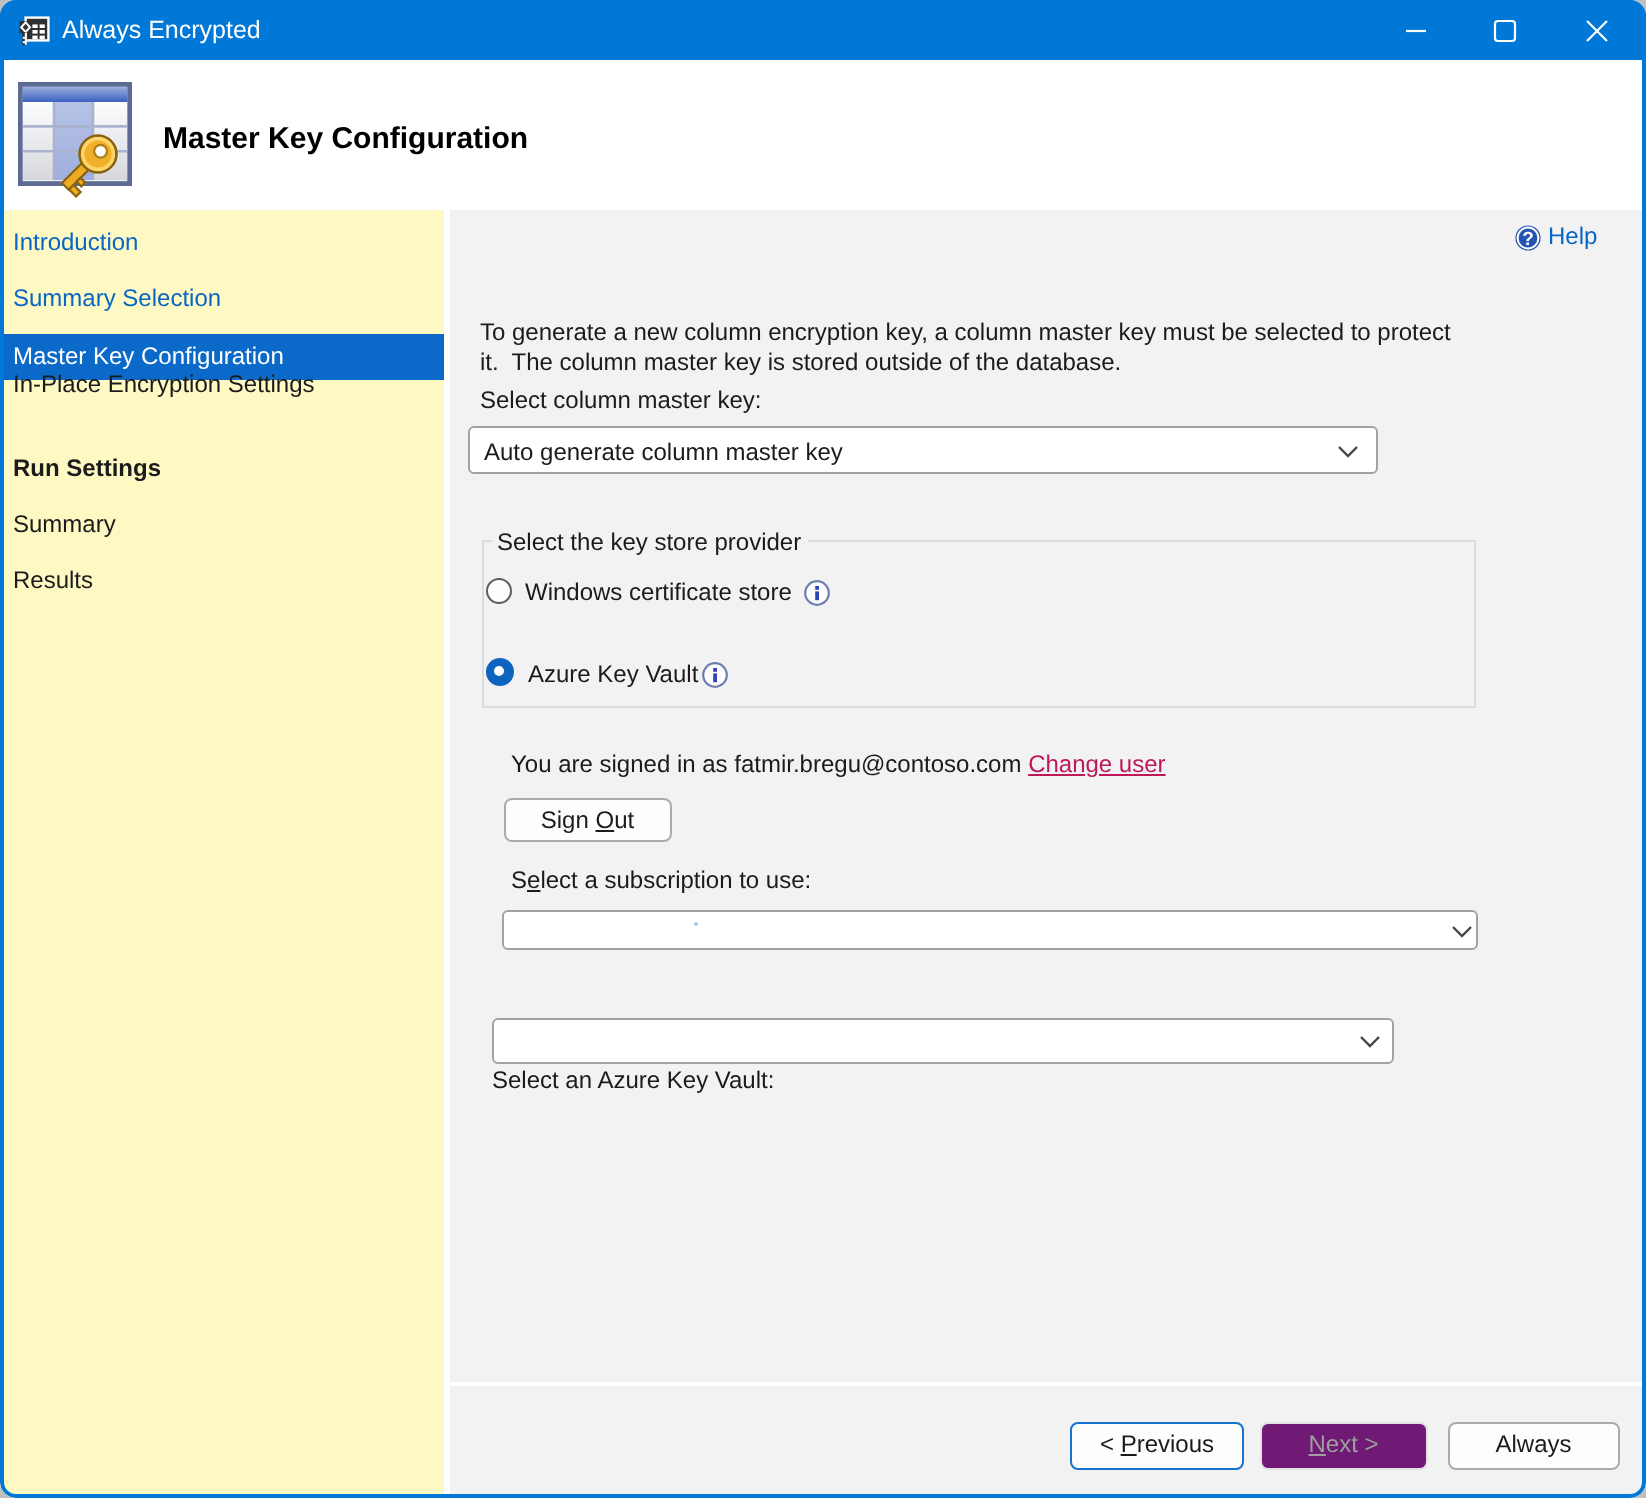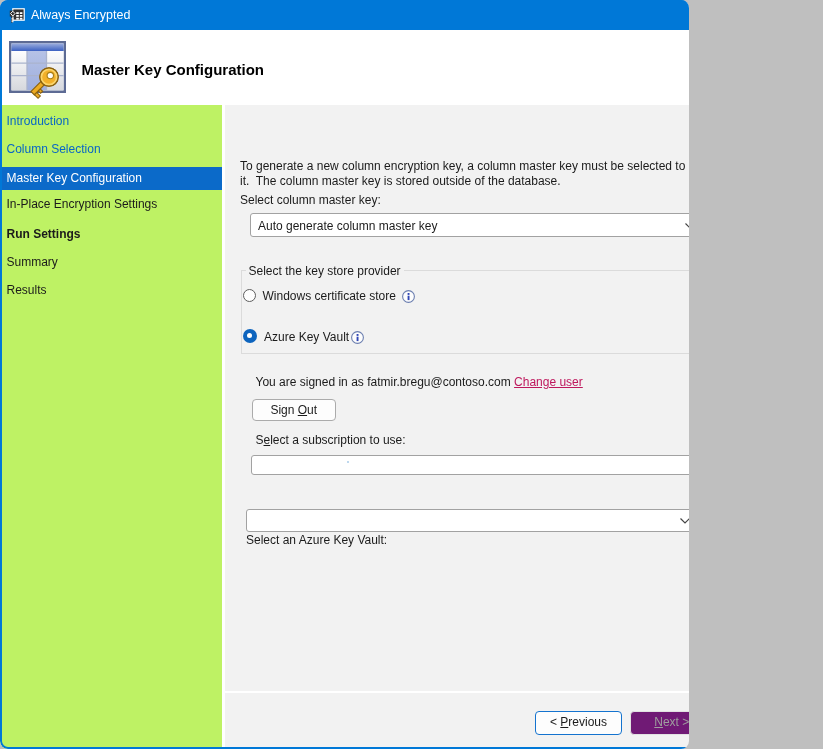--- a/index.html
+++ b/index.html
@@ -1,43 +1,43 @@
 <!DOCTYPE html>
 <html><head>
 <meta charset="utf-8">
 <style>
   * { margin:0; padding:0; box-sizing:border-box; }
   html,body { width:823px; height:749px; background:#bfbfbf; font-family:"Liberation Sans", sans-serif; }
   #win {
-    position:absolute; left:0; top:0; width:689px; height:749px;
+    position:absolute; left:0; top:0; width:823px; height:749px;
     border-radius:8px; overflow:hidden; background:#f2f2f2;
   }
   #borderoverlay { position:absolute; left:0; top:0; width:823px; height:749px;
     border-radius:8px; border:2px solid #0078d7; z-index:50; pointer-events:none; }
   .abs { position:absolute; }
   
   #titlebar { left:0; top:0; width:823px; height:30px; background:#0078d7; }
   #tbtext { left:31px; top:8px; color:#fff; font-size:12.5px; }
   
   #header { left:0; top:30px; width:823px; height:75px; background:#ffffff; }
   #htitle { left:81.5px; top:31px; font-size:15px; font-weight:bold; color:#000; }
   
-  #sidebar { left:0; top:105px; width:222px; height:644px; background:#bef264; }
+  #sidebar { left:0; top:105px; width:222px; height:644px; background:#fef9c3; }
   #vsep { left:222px; top:105px; width:2.5px; height:644px; background:#ffffff; }
   .nav { position:absolute; left:6.5px; font-size:12px; color:#1b1b1b; }
   .navlink { color:#0866c6; }
   #navsel { position:absolute; left:0px; top:61.5px; width:222px; height:23px; background:#0b6ac9; }
   #navsel span { position:absolute; left:6.5px; top:4px; color:#ffffff; font-size:12px; }
   
   .ctext { position:absolute; font-size:12px; color:#1b1b1b; }
   #helptext { left:774px; top:111px; font-size:12px; color:#0866c6; }
   #para { left:240px; top:158.5px; width:510px; line-height:15.5px; }
   .combo { position:absolute; background:#fff; border:1px solid #a2a2a2; border-radius:3px; }
   .combo .chev { position:absolute; top:50%; margin-top:-3.5px; }
-  #combo1 { left:250px; top:213px; width:455px; height:24px; }
+  #combo1 { left:234px; top:213px; width:455px; height:24px; }
   #combo1 span { position:absolute; left:7px; top:4.5px; font-size:12px; color:#1b1b1b; }
   #fieldset { left:241px; top:270px; width:497px; height:84px; border:1px solid #dbdbdb; }
   #legend { left:245.5px; top:263.5px; font-size:12px; color:#1b1b1b; background:#f2f2f2; padding:0 3px; }
   .radio-un { position:absolute; width:13.5px; height:13.5px; border-radius:50%; border:1.5px solid #5e5e5e; background:#fefefe; }
   .radio-ck { position:absolute; width:14px; height:14px; border-radius:50%; background:#0d64be; }
   .radio-ck::after { content:""; position:absolute; left:4.25px; top:4.25px; width:5.5px; height:5.5px; border-radius:50%; background:#fff; }
   .info { position:absolute; width:13px; height:13px; }
   .info svg { display:block; }
   #signout { left:251.5px; top:399px; width:84.5px; height:22px; background:#fdfdfd; border:1px solid #ababab; border-radius:4px; font-size:12px; text-align:center; line-height:20px; color:#1b1b1b; }
   .link { color:#be185d; text-decoration:underline; }
@@ -112,25 +112,25 @@
       </g>
       <circle cx="40" cy="36" r="9.2" fill="#f2b02a" stroke="#8a6210" stroke-width="1.2"></circle>
       <circle cx="40" cy="36" r="7.8" fill="none" stroke="#fbd56a" stroke-width="2"></circle>
       <circle cx="40" cy="36" r="9.2" fill="none" stroke="#8a6210" stroke-width="1.2" opacity="0.9"></circle>
       <circle cx="41.3" cy="34.6" r="3.2" fill="#fffef6" stroke="#a87f18" stroke-width="1.1"></circle>
     </svg>
     <span class="abs" id="htitle">Master Key Configuration</span>
   </div>
   <div class="abs" id="sidebar">
     <span class="nav navlink" style="top:9px;">Introduction</span>
-    <span class="nav navlink" style="top:37px;">Column Selection</span>
+    <span class="nav navlink" style="top:37px;">Summary Selection</span>
     <div id="navsel">
         <span>Master Key Configuration</span>
       </div>
-    <span class="nav" style="top:92px;">In-Place Encryption Settings</span>
+    <span class="nav" style="top:80px;">In-Place Encryption Settings</span>
     <span class="nav" style="top:122px;font-weight:bold;">Run Settings</span>
     <span class="nav" style="top:150px;">Summary</span>
     <span class="nav" style="top:178px;">Results</span>
   </div>
   <div class="abs" id="vsep"></div>
 
   <svg class="abs" style="left:757px; top:111.5px;" width="14" height="14" viewBox="0 0 14 14">
     <circle cx="7" cy="7" r="6.3" fill="#2456b0"></circle>
     <circle cx="7" cy="7" r="5.2" fill="none" stroke="#ffffff" stroke-width="1"></circle>
     <text x="7" y="10.4" font-size="9.5" font-weight="bold" fill="#ffffff" text-anchor="middle" font-family="Liberation Sans">?</text>

